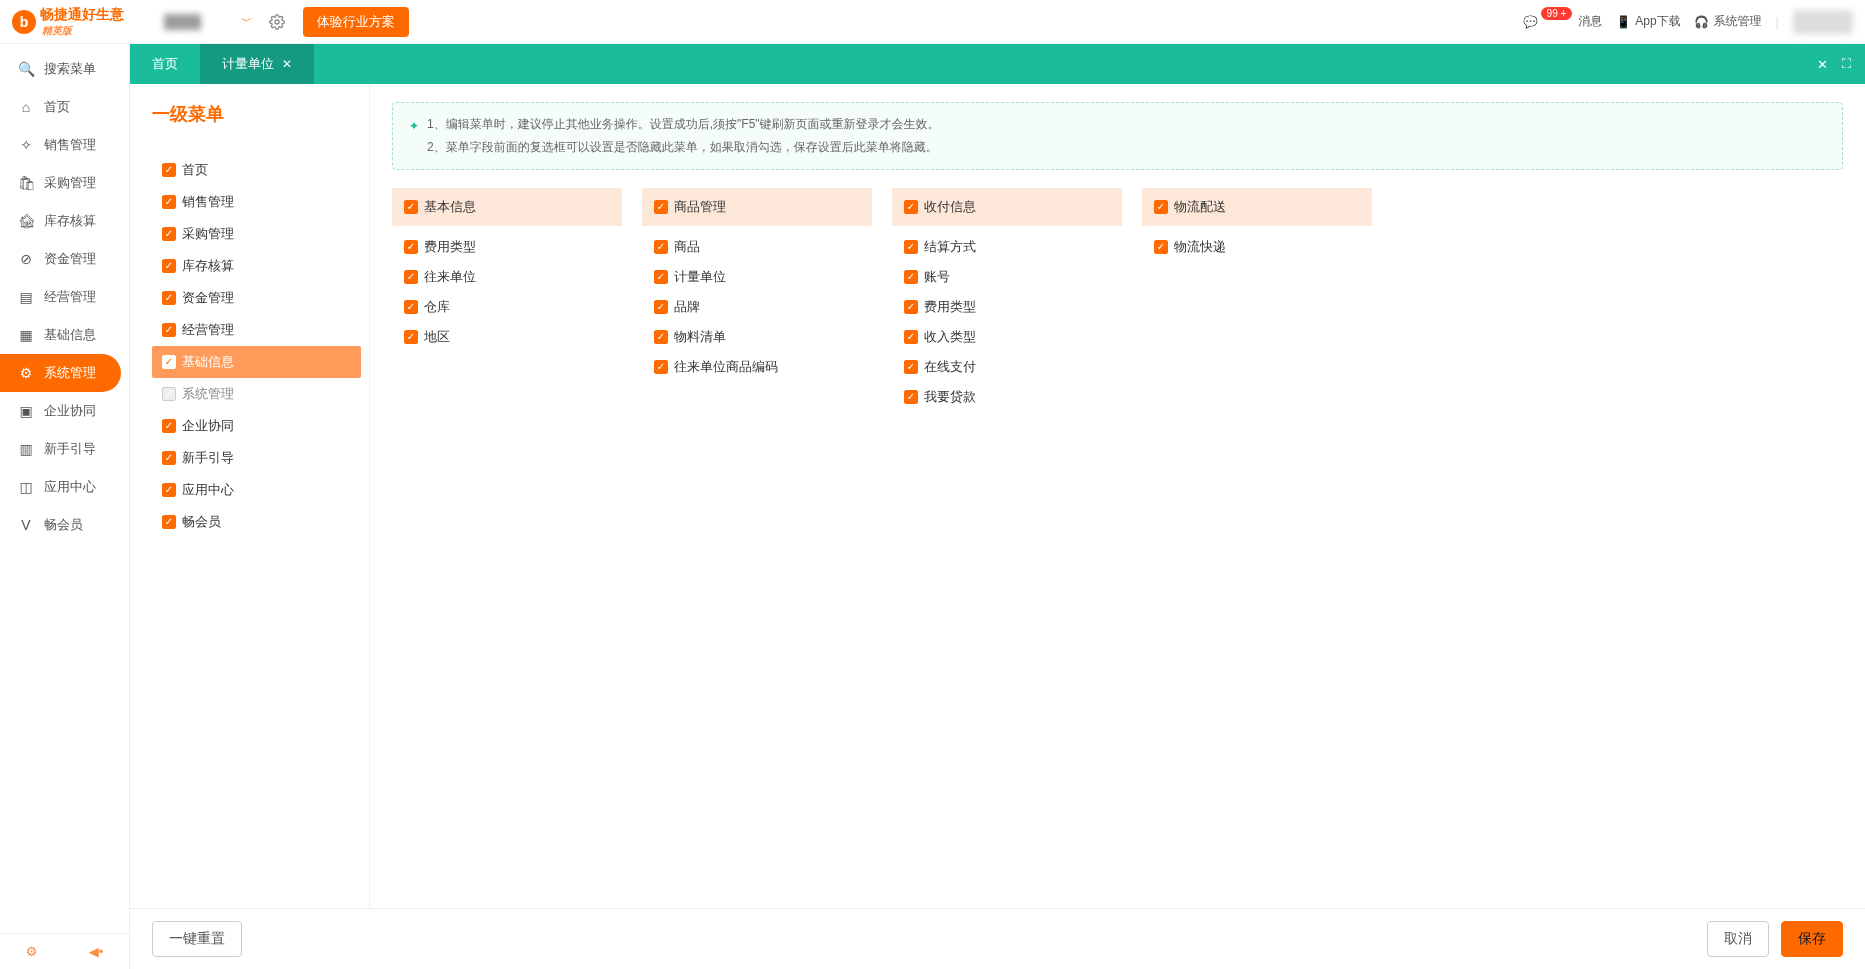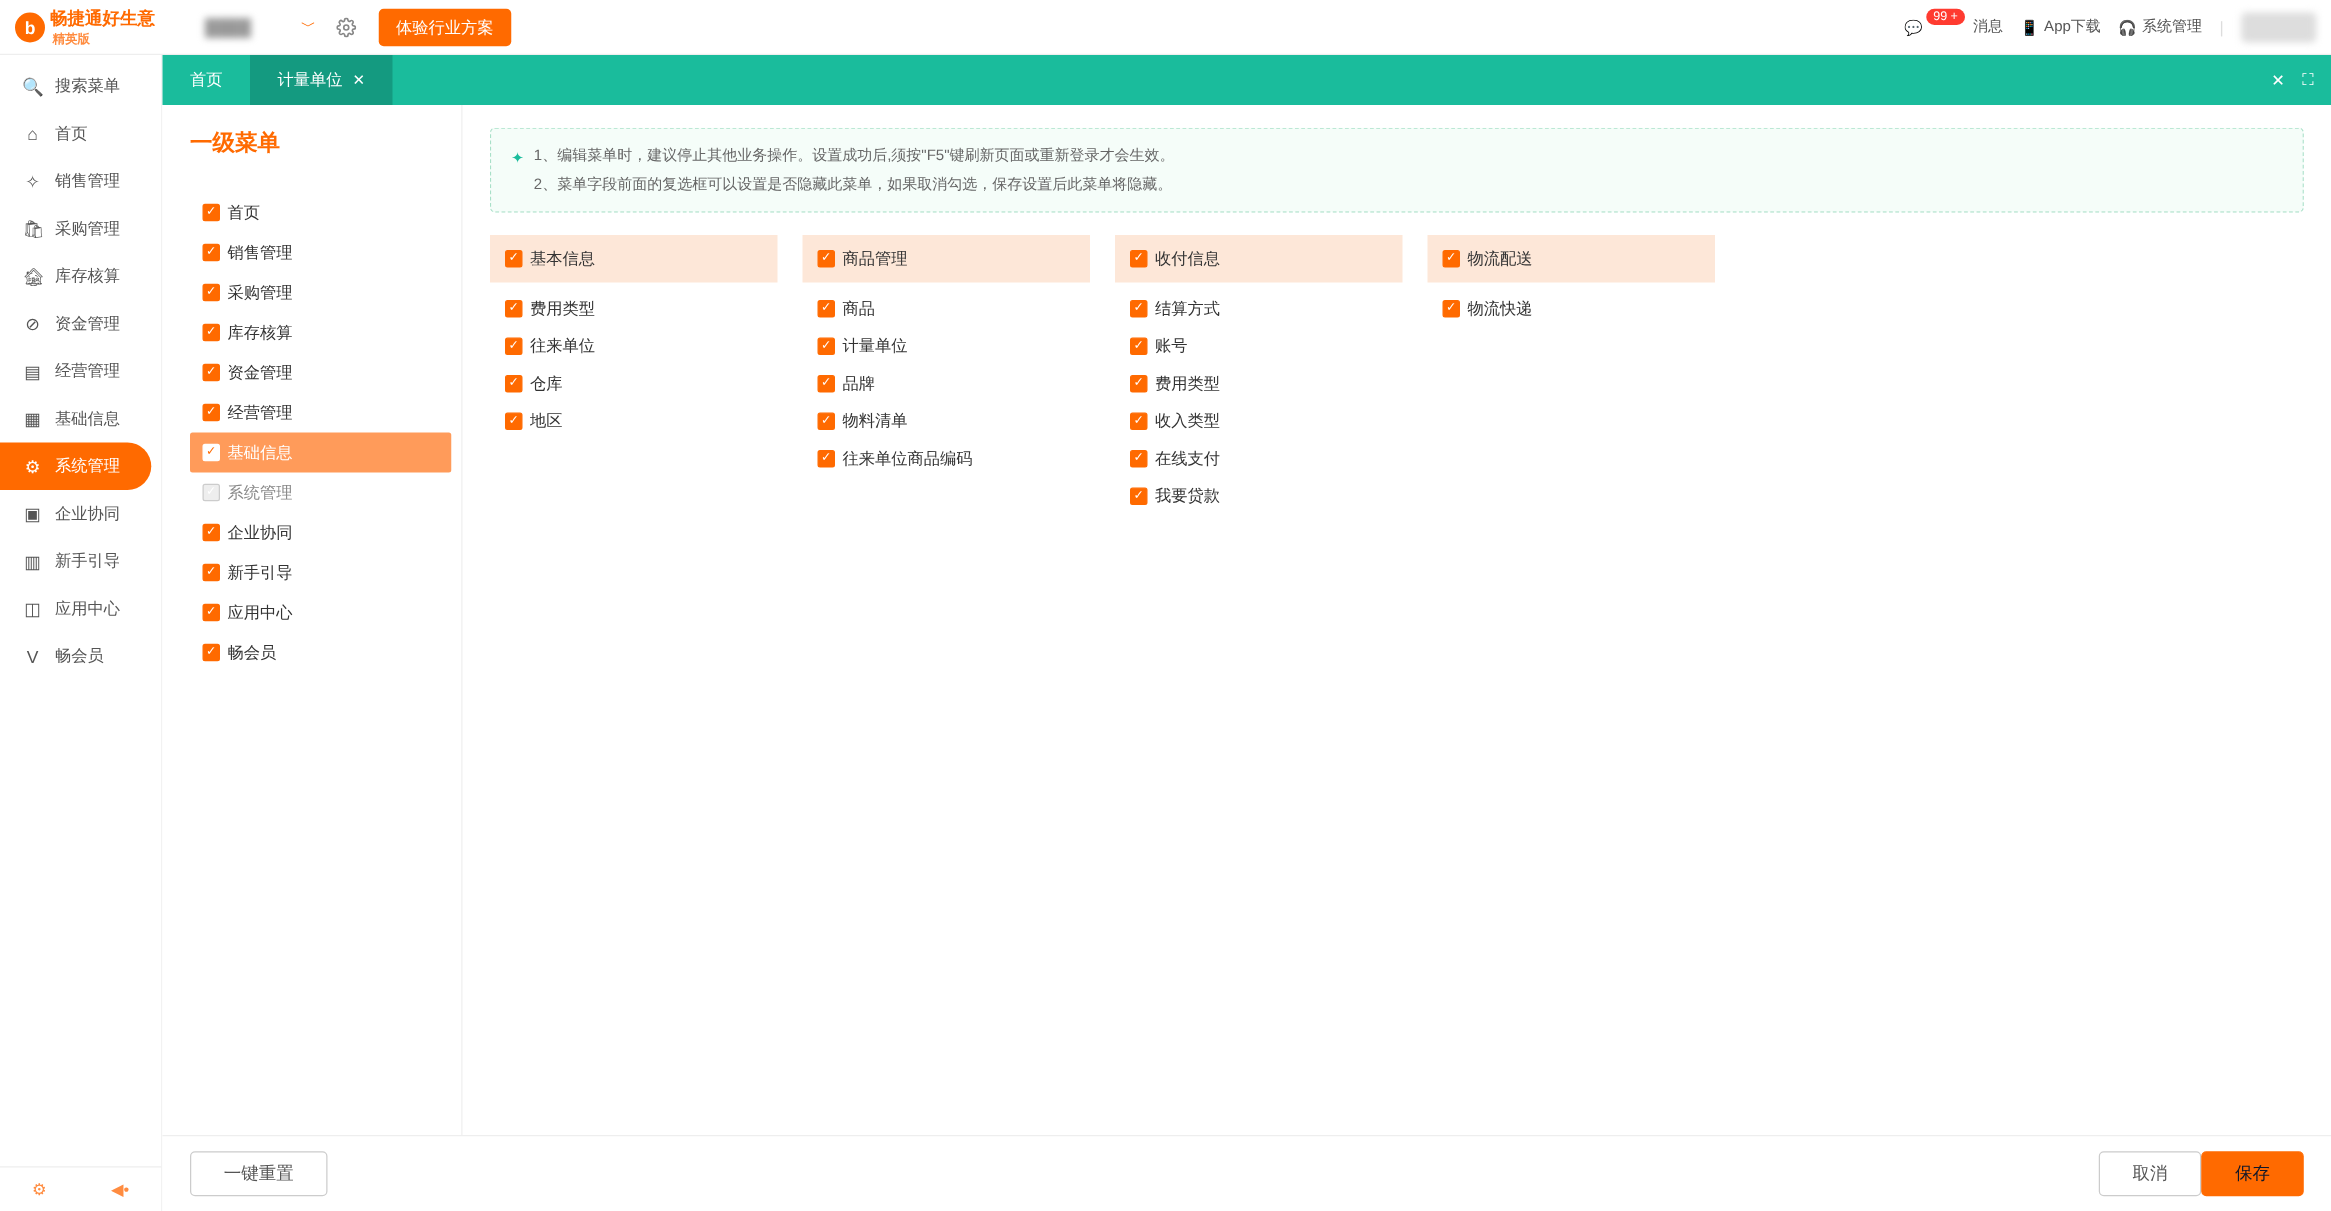--- a/index.html
+++ b/index.html
@@ -3,21 +3,21 @@
 <meta charset="utf-8">
 <style>
 * { margin: 0; padding: 0; box-sizing: border-box; }
 body { font-family: "Microsoft YaHei", Arial, sans-serif; font-size: 13px; color: #333; background: #fff; overflow: hidden; }
 .app { display: flex; flex-direction: column; height: 969px; width: 1865px; }
 
 
 .top-header { height: 44px; display: flex; align-items: center; padding: 0 12px; background: #fff; border-bottom: 1px solid #eee; }
 .logo { display: flex; align-items: center; gap: 4px; color: #ff6a00; font-weight: bold; font-size: 14px; }
 .logo-icon { width: 24px; height: 24px; border-radius: 50%; background: #ff6a00; display: flex; align-items: center; justify-content: center; color: #fff; font-size: 14px; }
-.logo-sub { font-size: 10px; color: #ff8c40; margin-left: 2px; }
+.logo-sub { font-size: 10px; color: #ff8c40; margin-left: 2px; font-style: italic; }
 .tenant-select { margin-left: 40px; display: flex; align-items: center; gap: 8px; color: #999; cursor: pointer; filter: blur(3px); }
 .chevron-down { color: #ff6a00; font-size: 12px; margin-left: 40px; }
 .gear-icon { margin-left: 16px; color: #888; cursor: pointer; }
 .primary-btn { margin-left: 18px; background: #ff6a00; color: #fff; border: none; border-radius: 4px; padding: 6px 14px; font-size: 13px; cursor: pointer; }
 .top-right { margin-left: auto; display: flex; align-items: center; gap: 14px; color: #555; }
 .top-right .item { display: flex; align-items: center; gap: 4px; cursor: pointer; font-size: 12px; }
 .badge { background: #ff3b30; color: #fff; border-radius: 10px; font-size: 10px; padding: 1px 6px; position: relative; top: -8px; left: -2px; }
 .avatar { width: 60px; height: 24px; background: #ddd; border-radius: 4px; filter: blur(3px); }
 .divider { color: #ddd; }
 
@@ -62,23 +62,23 @@
 .notice { border: 1px dashed #a8e0c8; background: #f5fdf9; border-radius: 4px; padding: 10px 16px; color: #666; font-size: 12px; line-height: 1.9; display: flex; gap: 8px; }
 .notice-icon { color: #1abc9c; margin-top: 2px; }
 .card-row { display: flex; gap: 20px; margin-top: 18px; align-items: flex-start; }
 .card { width: 230px; background: #fff; border-radius: 2px; }
 .card-header { background: #fde7d8; padding: 10px 12px; display: flex; align-items: center; gap: 6px; font-size: 13px; color: #333; }
 .card-body { padding: 6px 12px 12px; }
 .card-item { display: flex; align-items: center; gap: 6px; padding: 6px 0; font-size: 13px; color: #333; cursor: pointer; }
 
 
 .footer { border-top: 1px solid #eee; padding: 12px 22px; display: flex; align-items: center; background: #fff; }
-.btn { border: 1px solid #ccc; background: #fff; color: #555; border-radius: 4px; padding: 8px 26px; font-size: 14px; cursor: pointer; }
+.btn { border: 1px solid #ccc; background: #fff; color: #555; border-radius: 4px; padding: 8px 16px; font-size: 14px; cursor: pointer; }
 .btn.primary { background: #ff6a00; color: #0f172a; border-color: #ff6a00; }
-.footer .right { margin-left: auto; display: flex; }
+.footer .right { margin-left: auto; display: flex; gap: 12px; }
 
 svg { display: block; }
 </style>
 </head>
 <body>
 
 <div class="app">
 
   <div class="top-header">
     <div class="logo">

